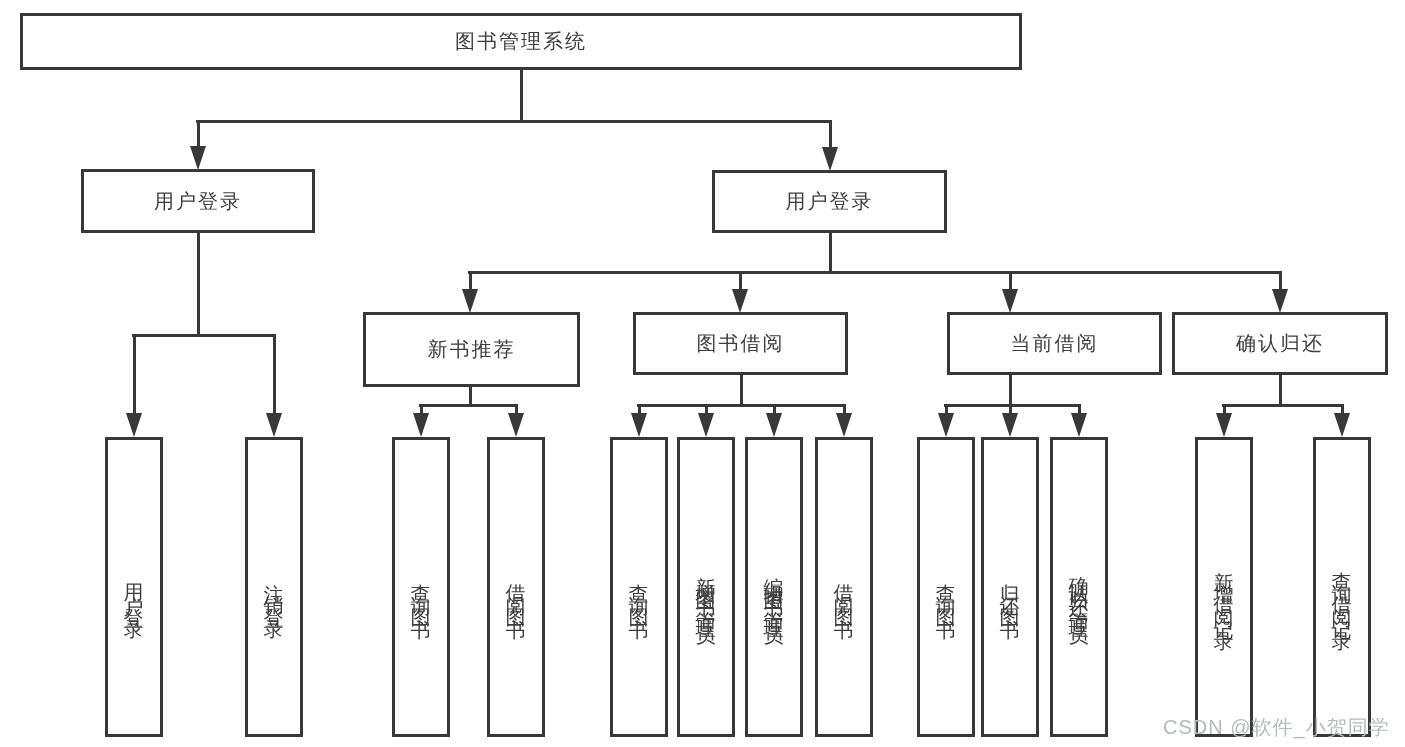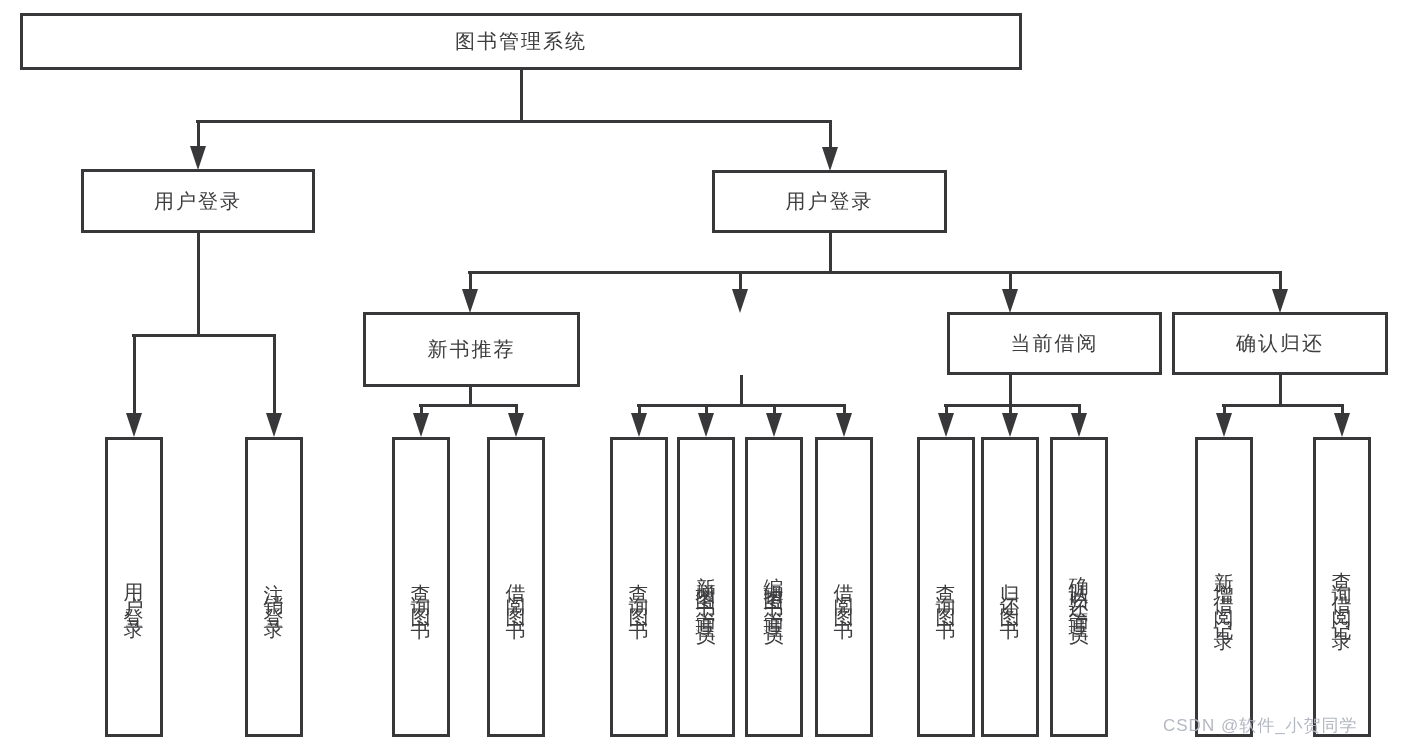--- a/index.html
+++ b/index.html
@@ -43,21 +43,21 @@
   .vl{position:absolute;width:3px;background:var(--line);z-index:1;}
   .arrow{
     position:absolute;width:0;height:0;z-index:1;
     border-left:8px solid transparent;
     border-right:8px solid transparent;
     border-top:24px solid var(--line);
   }
   .watermark{
     position:absolute;
     left:1163px;top:714px;
-    font-size:17px;
+    font-size:20px;
     color:var(--wm);
     z-index:3;
     letter-spacing:1px;
   }
 </style>
 </head>
 <body>
 
 <div id="stage">
 
@@ -121,20 +121,21 @@
   <div class="arrow" style="left:1334px;top:413px;"></div>
 
   <div class="box" style="left:20px;top:13px;width:1002px;height:57px;">图书管理系统</div>
 
   <div class="box" style="left:81px;top:169px;width:234px;height:64px;">用户登录</div>
 
   <div class="box" style="left:712px;top:170px;width:235px;height:63px;">用户登录</div>
 
   <div class="box" style="left:363px;top:312px;width:217px;height:75px;">新书推荐</div>
 
+  <div class="box" style="left:633px;top:312px;width:215px;height:63px;">图书借阅</div>
 
   <div class="box" style="left:903px;top:312px;width:215px;height:63px;margin-left:44px;">当前借阅</div>
 
   <div class="box" style="left:1172px;top:312px;width:216px;height:63px;">确认归还</div>
 
   <div class="box vbox" style="left:105px;top:437px;width:58px;height:300px;">用户登录</div>
 
   <div class="box vbox" style="left:245px;top:437px;width:58px;height:300px;">注销登录</div>
 
   <div class="box vbox" style="left:392px;top:437px;width:58px;height:300px;">查询图书</div>

